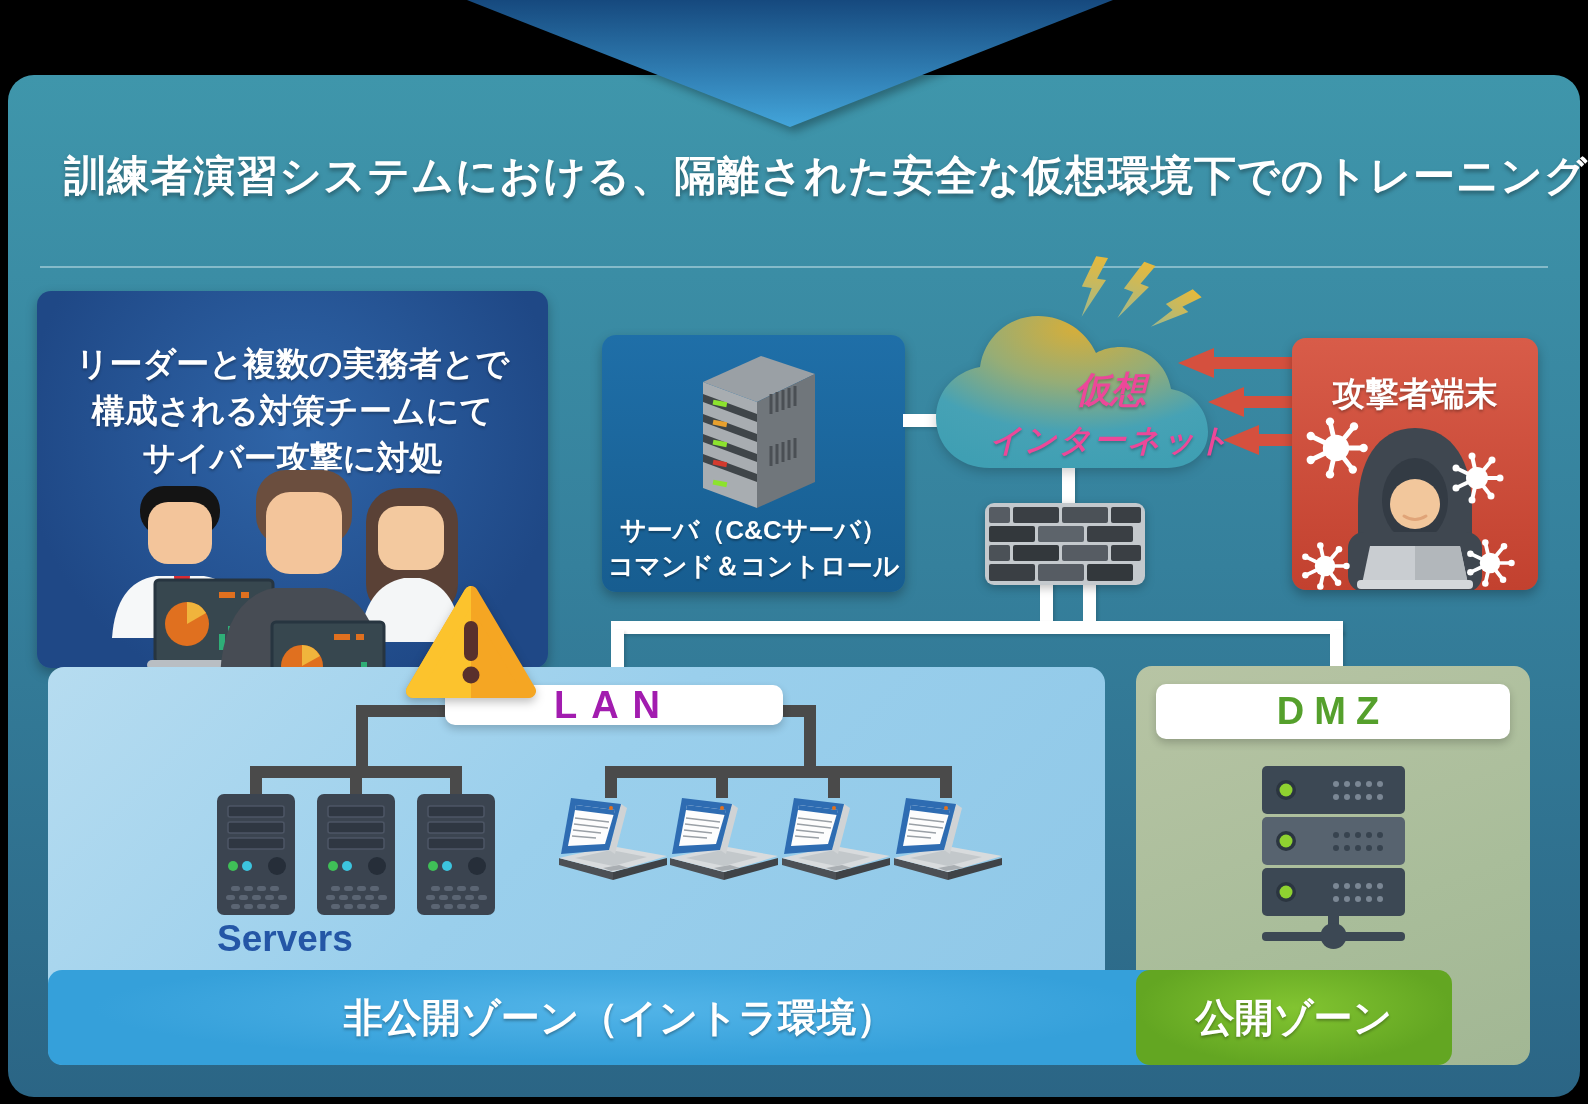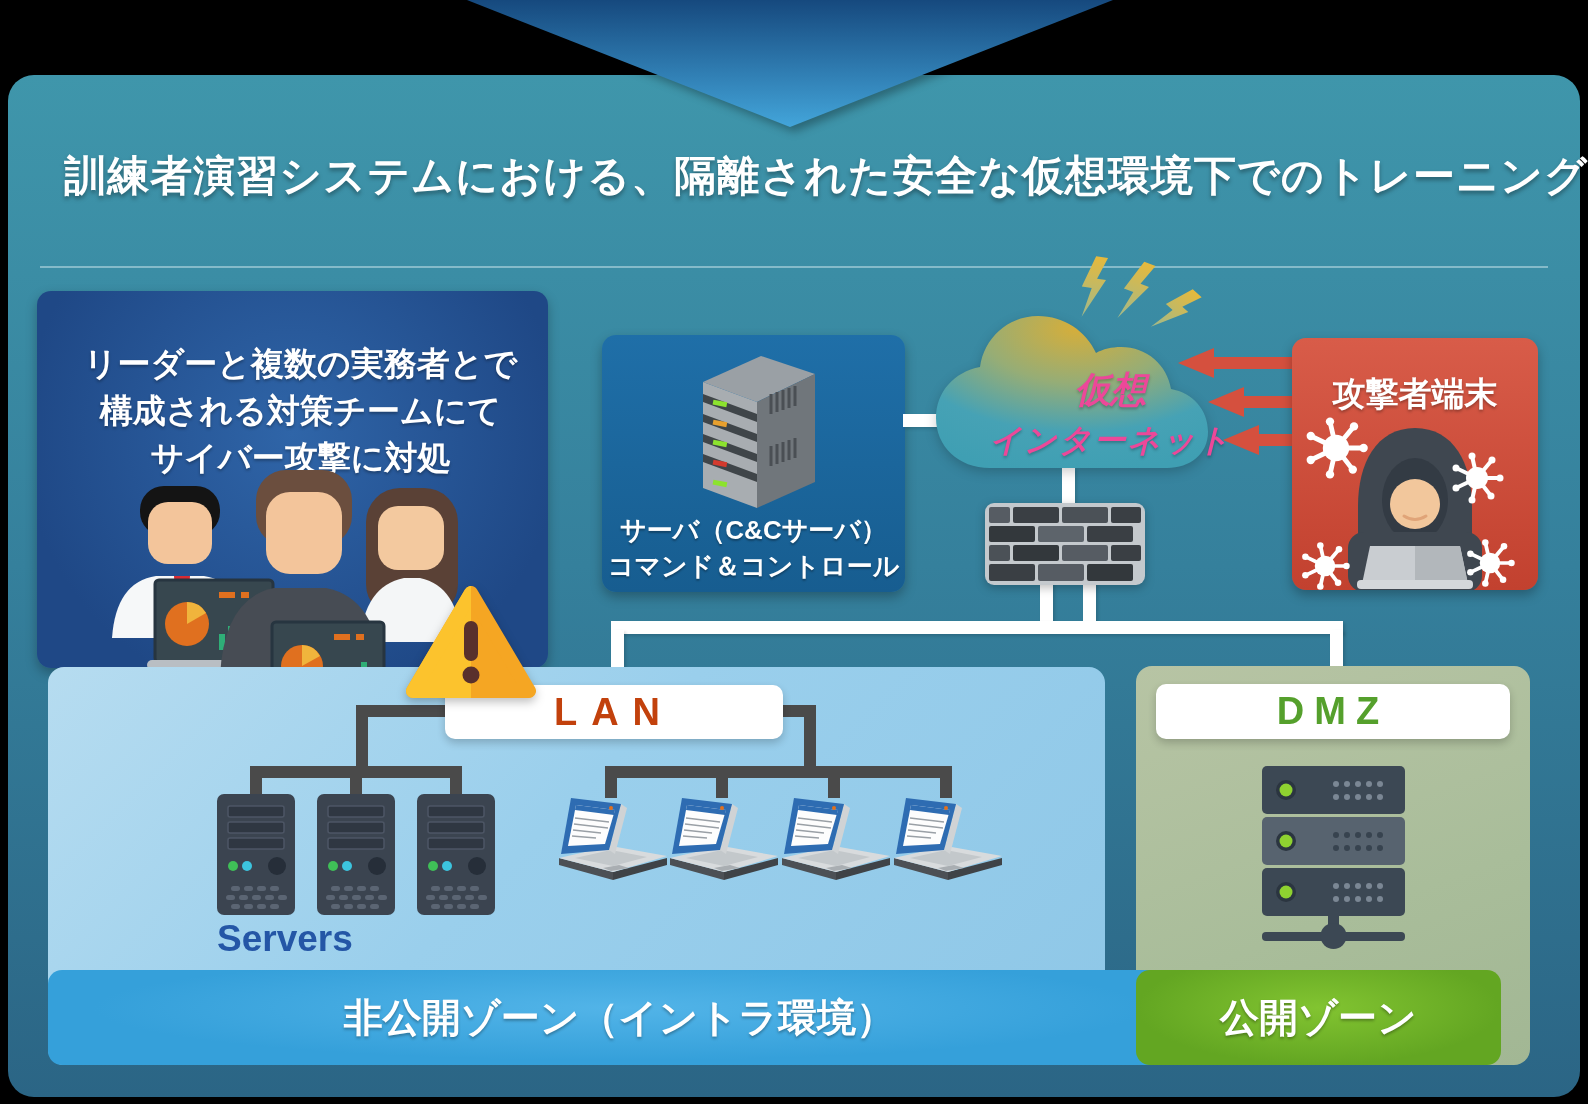--- a/index.html
+++ b/index.html
@@ -8,21 +8,21 @@
   .panel{position:absolute;left:8px;top:75px;width:1572px;height:1022px;border-radius:26px;
          background:linear-gradient(180deg,#3f96ab 0%,#35809c 48%,#2b6585 100%);}
   .abs{position:absolute;}
   .title{position:absolute;left:0;top:148px;width:1588px;text-align:right;color:#fff;
          font-size:42px;font-weight:800;letter-spacing:1px;text-shadow:0 3px 4px rgba(0,0,0,.35);}
   .divider{position:absolute;left:40px;top:266px;width:1508px;height:2px;background:rgba(225,242,246,.45);}
   .card{position:absolute;border-radius:14px;box-shadow:0 5px 12px rgba(0,0,0,.28);}
   .team-box{left:37px;top:291px;width:511px;height:377px;
             background:radial-gradient(circle at 50% 38%,#2f65a8 0%,#1f4886 78%);}
   .team-text{position:absolute;left:37px;top:340px;width:511px;text-align:center;color:#fff;
-             font-size:33px;font-weight:800;line-height:47px;text-shadow:0 2px 3px rgba(0,0,0,.3);padding-left:8px;}
+             font-size:33px;font-weight:800;line-height:47px;text-shadow:0 2px 3px rgba(0,0,0,.3);}
   .cnc-box{left:602px;top:335px;width:303px;height:257px;
            background:linear-gradient(180deg,#1f6fa8 0%,#175d90 100%);}
   .cnc-text{position:absolute;left:602px;top:512px;width:303px;text-align:center;color:#fff;
             font-size:26px;font-weight:800;line-height:36px;text-shadow:0 2px 2px rgba(0,0,0,.3);}
   .attacker-box{left:1292px;top:338px;width:246px;height:252px;overflow:hidden;
                 background:linear-gradient(180deg,#d85c49 0%,#c2412f 100%);}
   .attacker-title{position:absolute;left:0;top:18px;width:246px;text-align:center;color:#fff;
                   font-size:33px;font-weight:800;text-shadow:0 2px 3px rgba(0,0,0,.3);margin-top:16px;}
   .cloud-text{position:absolute;left:968px;top:366px;width:285px;text-align:center;color:#ec4899;
               font-weight:800;text-shadow:0 2px 3px rgba(0,0,0,.25);font-style:italic;}
@@ -30,28 +30,28 @@
   .cloud-line2{font-size:32px;margin-top:4px;letter-spacing:2px;}
   .wline{position:absolute;background:#fff;box-shadow:2px 2px 3px rgba(0,0,0,.15);}
   .dline{position:absolute;background:#4a4a4a;}
   .zone{position:absolute;border-radius:16px;}
   .lan-zone{left:48px;top:667px;width:1057px;height:398px;
             background:linear-gradient(135deg,#b6dcf0 0%,#9acfec 45%,#8ec7e7 100%);}
   .dmz-zone{left:1136px;top:666px;width:394px;height:399px;
             background:linear-gradient(160deg,#b7c4a4 0%,#a9bd9a 60%,#a2b794 100%);}
   .white-label{position:absolute;background:#fff;border-radius:10px;box-shadow:0 4px 8px rgba(0,0,0,.2);
                display:flex;align-items:center;justify-content:center;font-weight:800;}
-  .lan-label{left:445px;top:685px;width:338px;height:54px;color:#c2410c;font-size:38px;letter-spacing:14px;}
+  .lan-label{left:445px;top:685px;width:338px;height:40px;color:#a21caf;font-size:38px;letter-spacing:14px;}
   .dmz-label{left:1156px;top:684px;width:354px;height:55px;color:#55a02c;font-size:38px;letter-spacing:10px;}
   .caption{position:absolute;text-align:left;color:#2456a6;font-size:37px;font-weight:700;}
   .bar{position:absolute;border-radius:14px;display:flex;align-items:center;justify-content:center;
        color:#fff;font-size:39px;font-weight:800;text-shadow:0 2px 3px rgba(0,0,0,.3);}
   .bar-private{left:48px;top:970px;width:1143px;height:95px;
                background:radial-gradient(ellipse at 50% 40%,#52b4e8 0%,#35a0da 65%);}
-  .bar-public{left:1136px;top:970px;width:365px;height:95px;
+  .bar-public{left:1136px;top:970px;width:316px;height:95px;
               background:radial-gradient(ellipse at 50% 40%,#82c431 0%,#63a622 70%);}
 </style>
 </head>
 <body>
 
 <div class="stage">
   <div class="panel"></div>
 
   <svg class="abs" style="left:467px;top:0;filter:drop-shadow(4px 5px 4px rgba(0,0,0,.3));" width="646" height="130">
     <defs>

